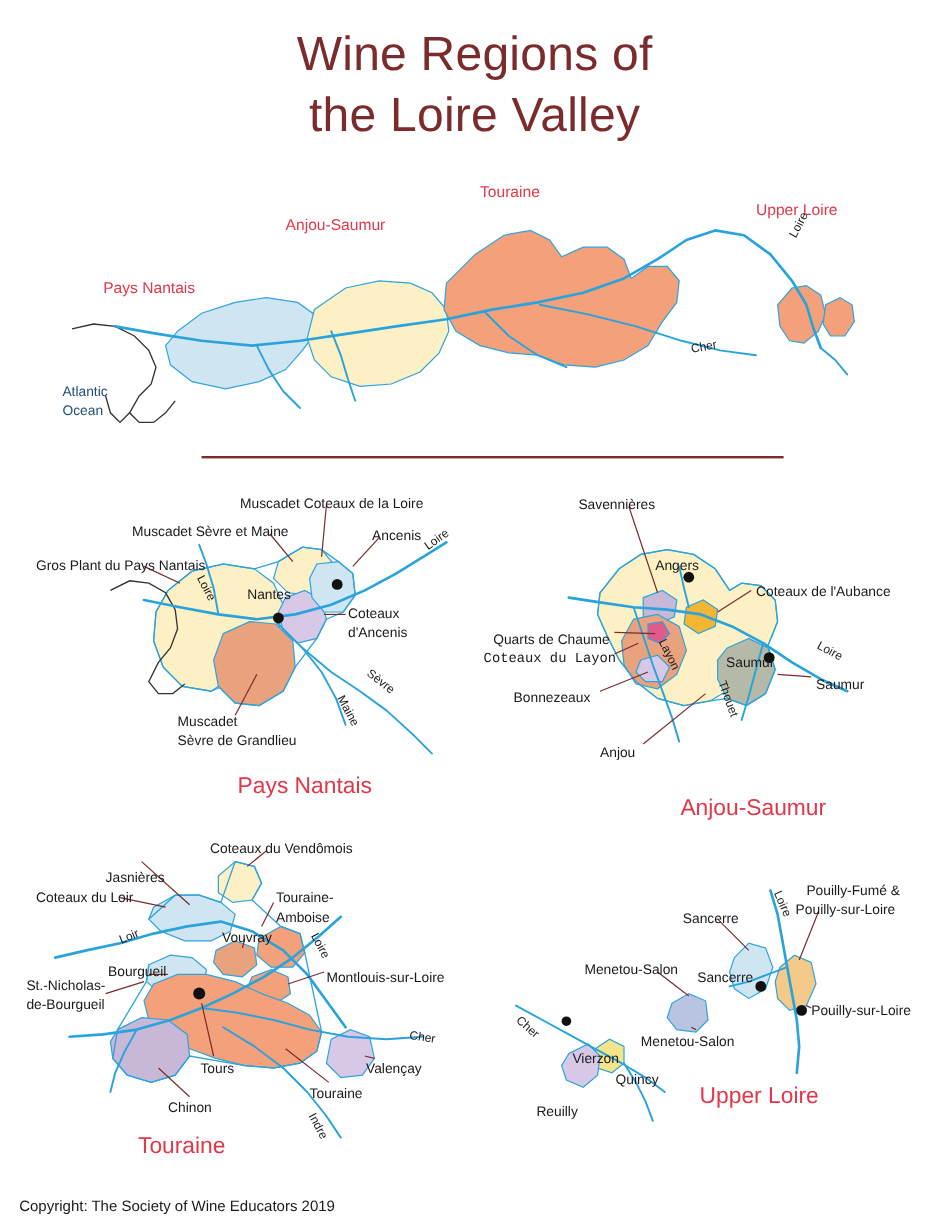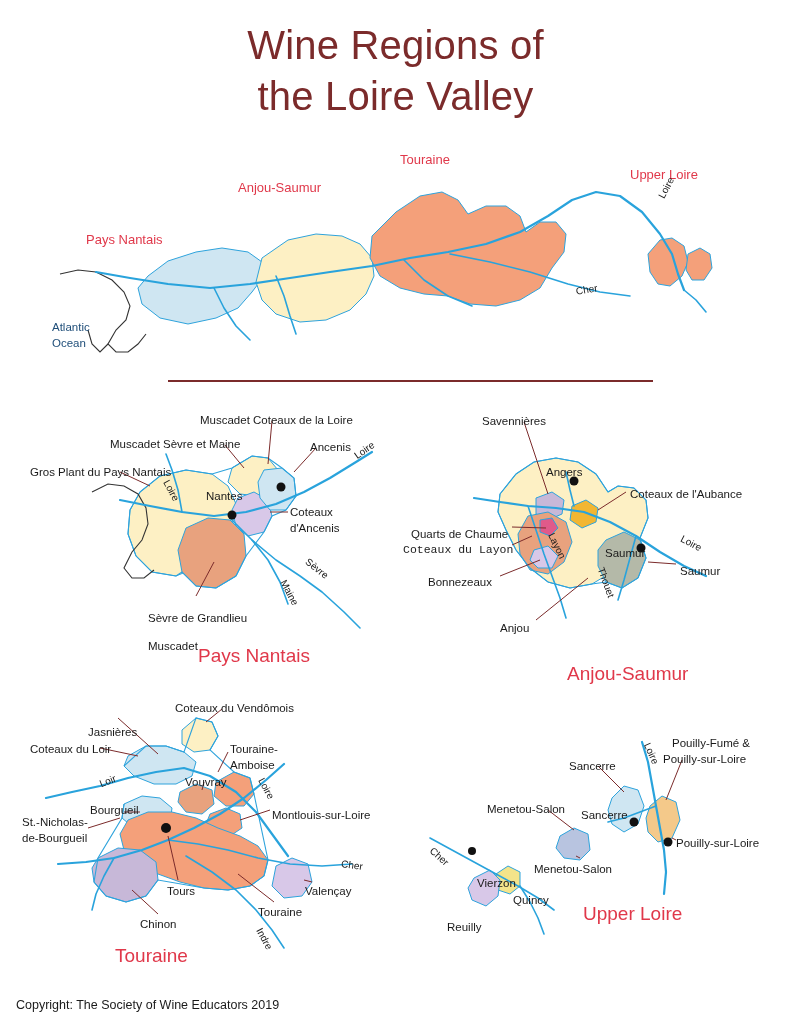--- a/index.html
+++ b/index.html
@@ -272,21 +272,21 @@
     <div class="river-label" style="left:575px; top:286px; transform:rotate(-10deg); transform-origin:left top;">Cher</div>
   </div>
 
   <div>
     <div class="map-label" style="left:200px; top:413px;">Muscadet Coteaux de la Loire</div>
     <div class="map-label" style="left:110px; top:437px;">Muscadet Sèvre et Maine</div>
     <div class="map-label" style="left:310px; top:440px;">Ancenis</div>
     <div class="map-label" style="left:30px; top:465px;">Gros Plant du Pays Nantais</div>
     <div class="map-label" style="left:290px; top:505px;">Coteaux</div>
     <div class="map-label" style="left:290px; top:521px;">d'Ancenis</div>
-    <div class="map-label" style="left:148px; top:595px;margin-top:44px;">Muscadet</div>
+    <div class="map-label" style="left:148px; top:595px;">Muscadet</div>
     <div class="map-label" style="left:148px; top:611px;">Sèvre de Grandlieu</div>
     <div class="map-label" style="left:206px; top:489px;">Nantes</div>
     <div class="river-label" style="left:352px; top:452px; transform:rotate(-35deg); transform-origin:left top;">Loire</div>
     <div class="river-label" style="left:171px; top:478px; transform:rotate(62deg); transform-origin:left top;">Loire</div>
     <div class="river-label" style="left:310px; top:556px; transform:rotate(38deg); transform-origin:left top;">Sèvre</div>
     <div class="river-label" style="left:288px; top:578px; transform:rotate(62deg); transform-origin:left top;">Maine</div>
     <div class="region-label big" style="left:198px; top:645px;">Pays Nantais</div>
   </div>
 
   <div>

